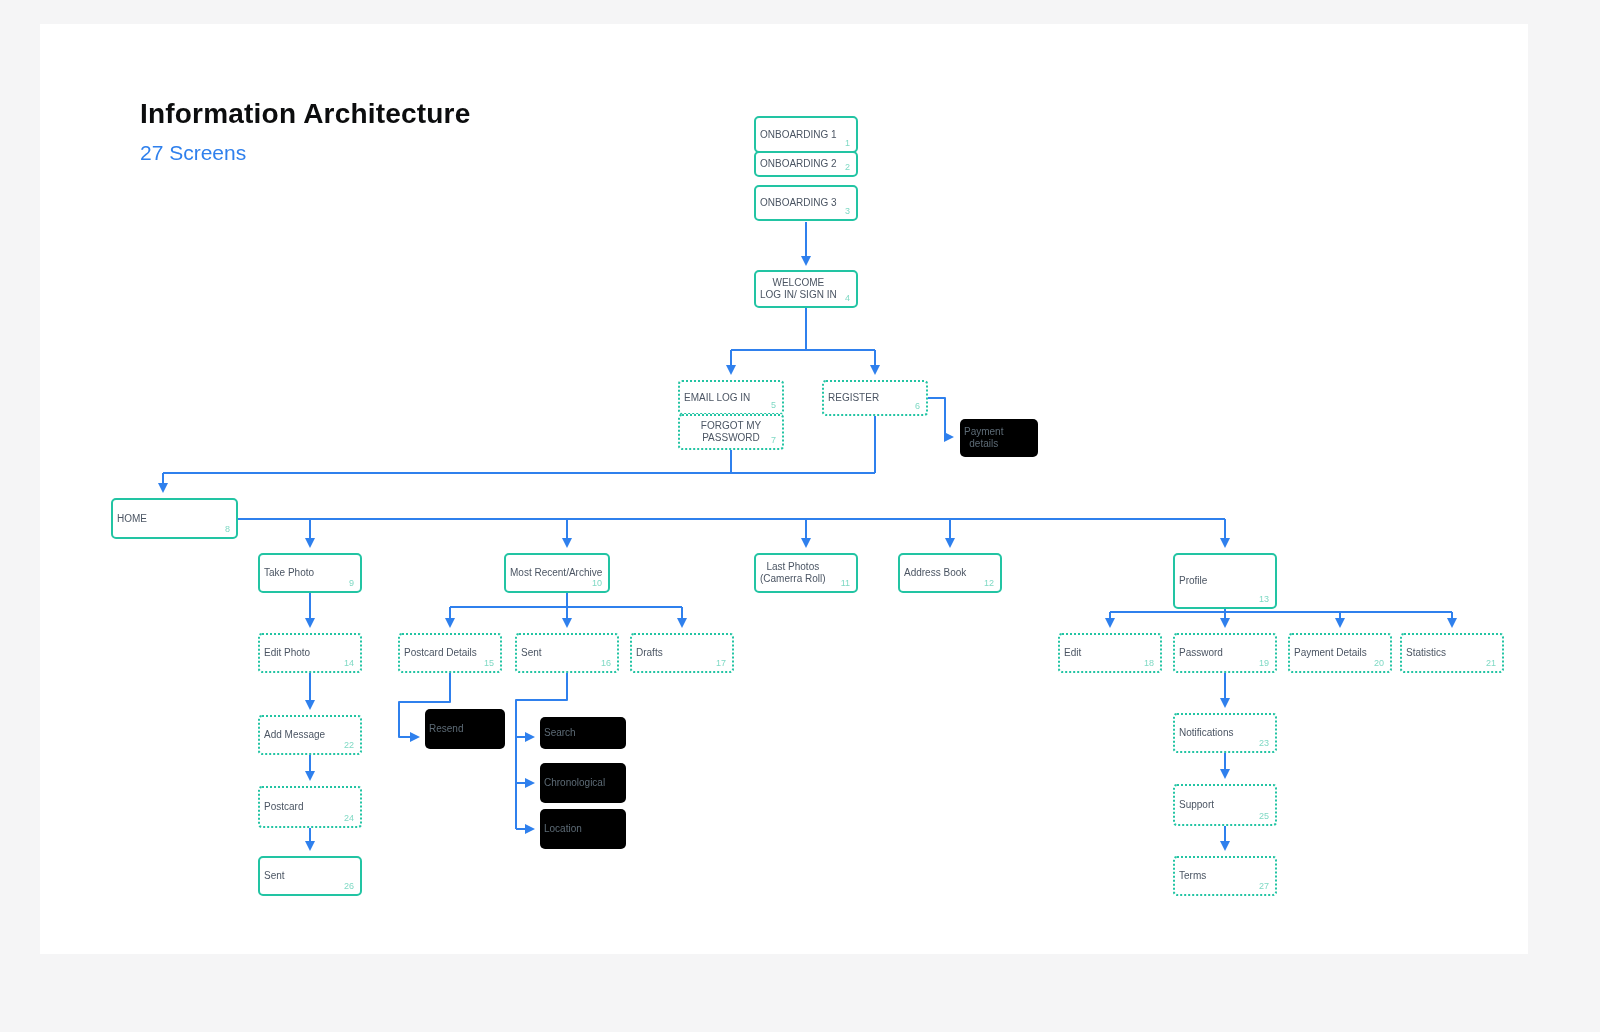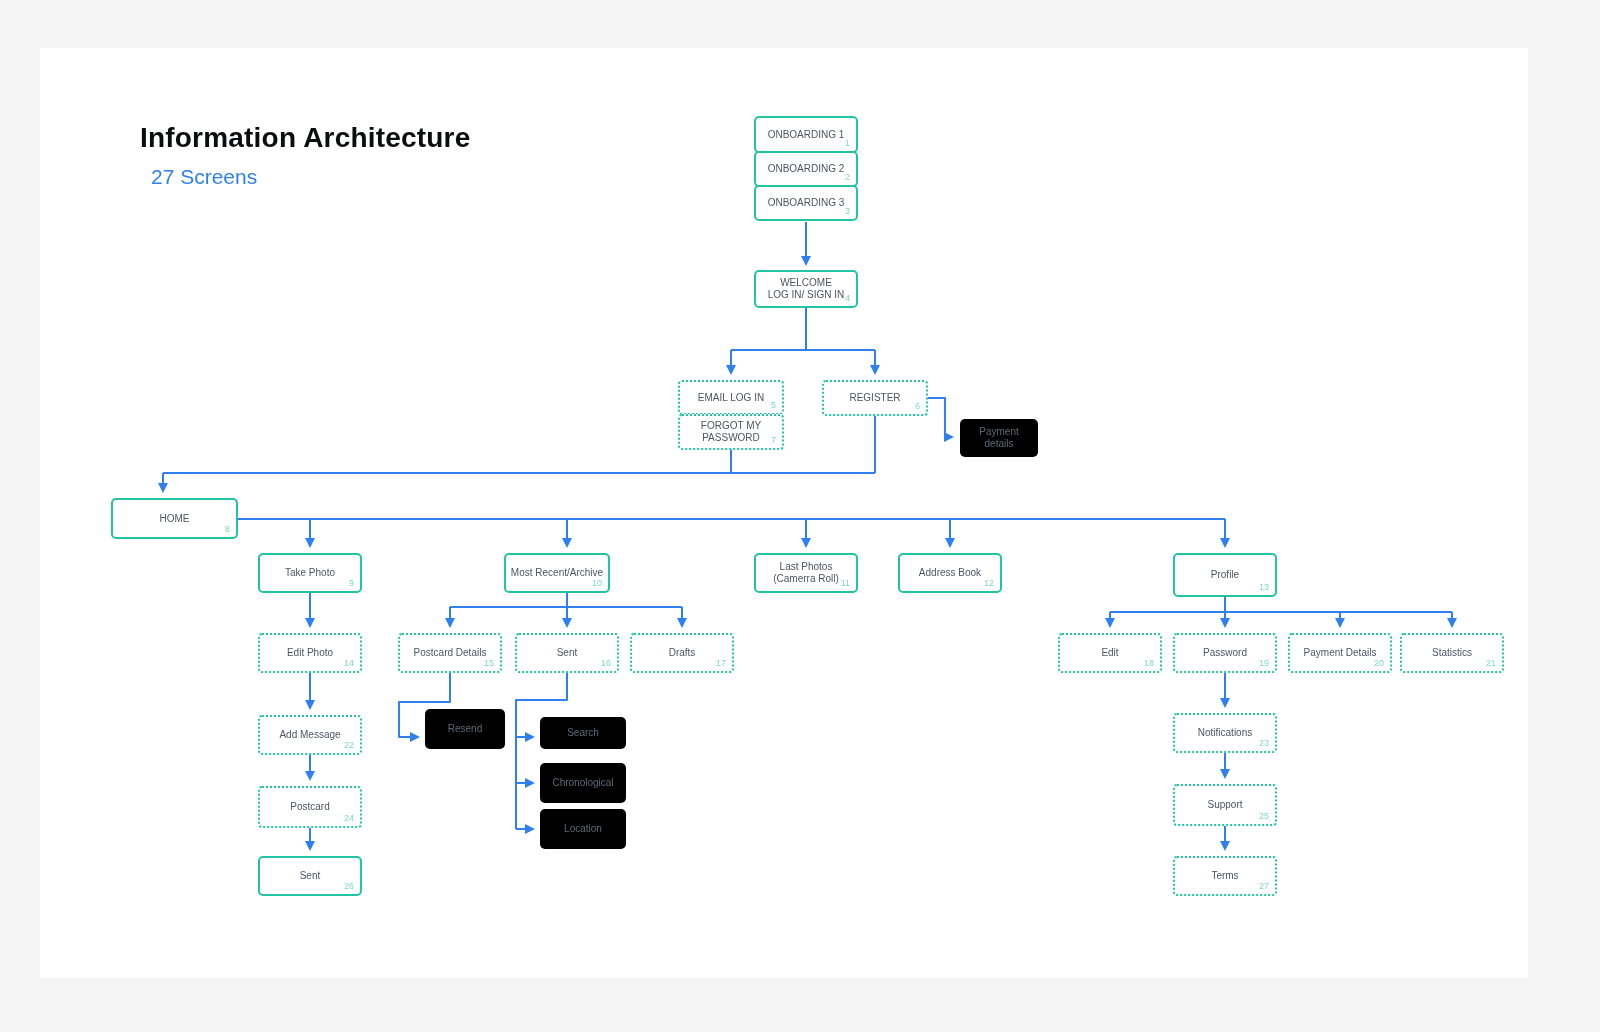--- a/index.html
+++ b/index.html
@@ -1,21 +1,21 @@
 <!DOCTYPE html>
 <html><head>
 <meta charset="utf-8">
 <style>
   * { margin:0; padding:0; box-sizing:border-box; }
   html,body { width:1600px; height:1032px; background:#f5f5f6; font-family:"Liberation Sans", sans-serif; overflow:hidden; }
-  .card { position:absolute; left:40px; top:48px; width:1488px; height:930px; background:#ffffff; }
+  .card { position:absolute; left:40px; top:24px; width:1488px; height:930px; background:#ffffff; }
   .page-title { position:absolute; left:100px; top:74px; font-size:28px; font-weight:700; color:#0c0d0e; letter-spacing:0.2px; }
-  .page-subtitle { position:absolute; left:100px; top:117px; font-size:21px; font-weight:400; color:#2f80ed;margin-left:11px; }
+  .page-subtitle { position:absolute; left:100px; top:117px; font-size:21px; font-weight:400; color:#2f80ed; }
   .connectors { position:absolute; left:0; top:0; width:1600px; height:1032px; pointer-events:none; }
-  .node { position:absolute; background:#fff; border-radius:5px; display:flex; align-items:center; justify-content:center; text-align:center; color:#4b5563; font-size:10px; line-height:12px; }
+  .node { position:absolute; background:#fff; border-radius:5px; display:flex; align-items:center; justify-content:flex-start; text-align:center; color:#4b5563; font-size:10px; line-height:12px; }
   .node .label { white-space:pre-line; padding:0 4px; }
   .node.solid { border:2px solid #22c4a3; }
   .node.dotted { border:2px dotted #22c4a3; border-radius:4px; }
   .node.light { background:#000000; border:none; color:#5d6b76; }
   .node .num { position:absolute; right:6px; bottom:2px; font-size:9px; color:#7fd9c4; }
 </style>
 </head>
 <body>
 
 <div class="card">
@@ -80,21 +80,21 @@
     <path d="M1225,673 V705" marker-end="url(#arrow)"></path>
     <path d="M1225,753 V776" marker-end="url(#arrow)"></path>
     <path d="M1225,826 V848" marker-end="url(#arrow)"></path>
   </g>
 </svg>
 
 <div class="node solid" style="left:754px;top:116px;width:104px;height:37px">
   <span class="label">ONBOARDING 1</span>
     <span class="num">1</span>
 </div>
-<div class="node solid" style="left:754px;top:151px;width:104px;height:36px">
+<div class="node solid" style="left:754px;top:151px;width:104px;height:26px">
   <span class="label">ONBOARDING 2</span>
     <span class="num">2</span>
 </div>
 <div class="node solid" style="left:754px;top:185px;width:104px;height:36px">
   <span class="label">ONBOARDING 3</span>
     <span class="num">3</span>
 </div>
 
 <div class="node solid" style="left:754px;top:270px;width:104px;height:38px">
   <span class="label">WELCOME
@@ -134,21 +134,21 @@
 </div>
 <div class="node solid" style="left:754px;top:553px;width:104px;height:40px">
   <span class="label">Last Photos
 (Camerra Roll)</span>
     <span class="num">11</span>
 </div>
 <div class="node solid" style="left:898px;top:553px;width:104px;height:40px">
   <span class="label">Address Book</span>
     <span class="num">12</span>
 </div>
-<div class="node solid" style="left:1173px;top:553px;width:104px;height:44px">
+<div class="node solid" style="left:1173px;top:553px;width:104px;height:56px">
   <span class="label">Profile</span>
     <span class="num">13</span>
 </div>
 
 <div class="node dotted" style="left:258px;top:633px;width:104px;height:40px">
   <span class="label">Edit Photo</span>
     <span class="num">14</span>
 </div>
 <div class="node dotted" style="left:258px;top:715px;width:104px;height:40px">
   <span class="label">Add Message</span>

